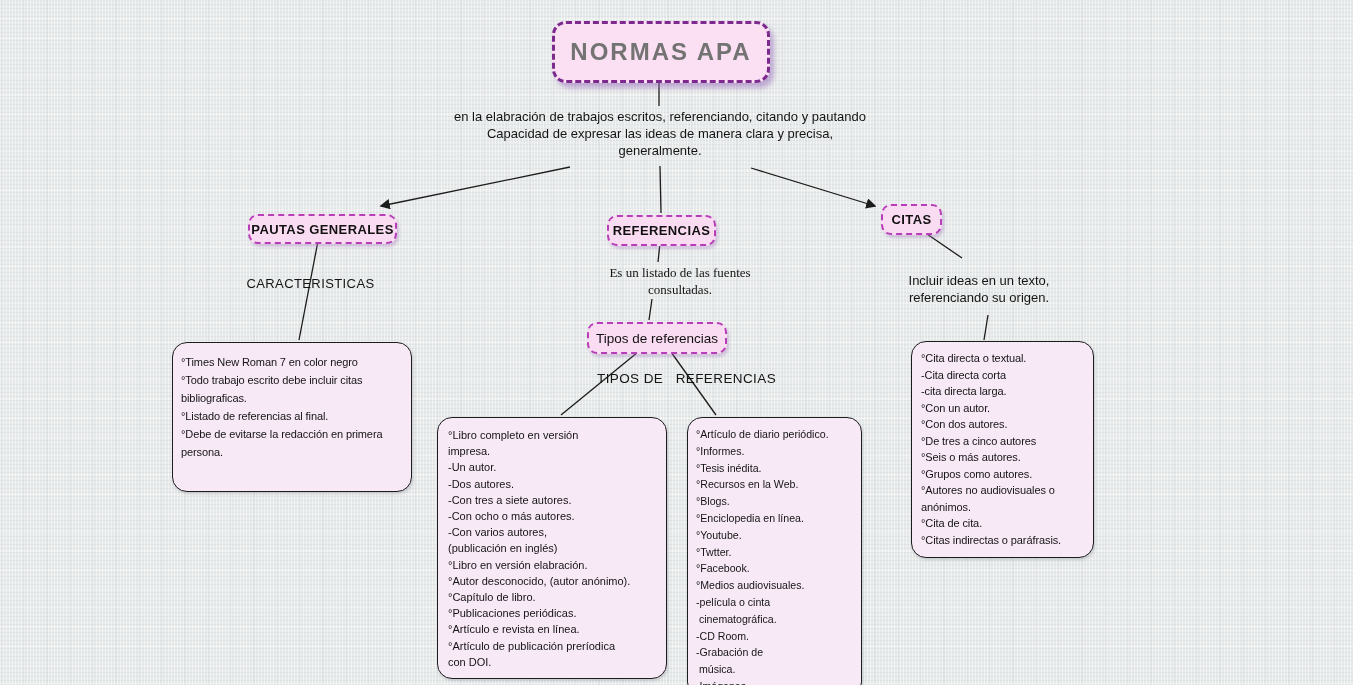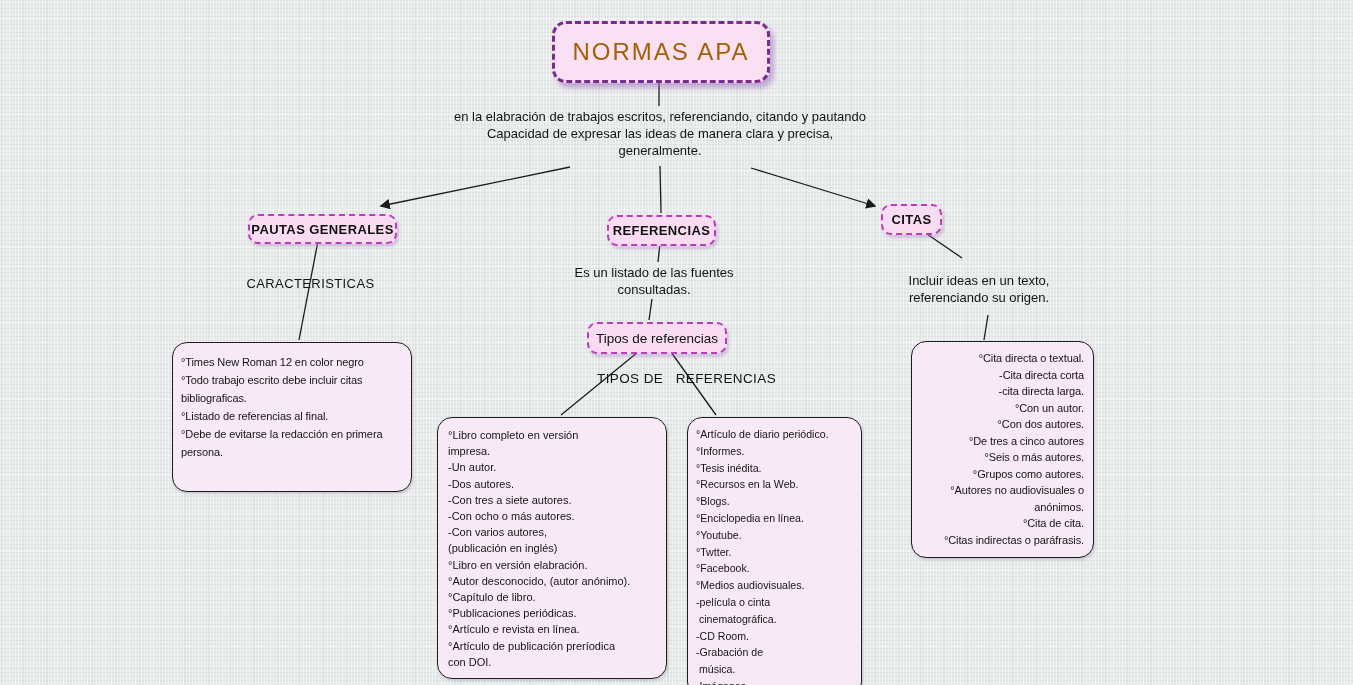--- a/index.html
+++ b/index.html
@@ -17,21 +17,21 @@
   svg.connectors{position:absolute;left:0;top:0;width:1353px;height:685px;pointer-events:none;}
   svg.connectors line{stroke:#1c1c1c;stroke-width:1.3;}
 
   .title-node{
     position:absolute;left:552px;top:21px;width:212px;height:56px;
     background:#fbdff2;border:3px dashed #7c2a8d;border-radius:14px;
     box-shadow:4px 5px 5px rgba(150,105,185,.5);
     display:flex;align-items:center;justify-content:center;
   }
   .title-node span{
-    font-size:24px;font-weight:normal;color:#a16207;letter-spacing:2px;text-align:right;
+    font-size:24px;font-weight:bold;color:#737373;letter-spacing:2px;text-align:right;
   }
 
   .bubble{
     position:absolute;background:#fadcf2;border:2px dashed #b83db8;border-radius:10px;
     box-shadow:2px 3px 3px rgba(160,120,185,.35);
     display:flex;align-items:center;justify-content:center;
     font-size:13px;color:#111;
   }
   .bubble.bold{font-weight:bold;letter-spacing:.4px;}
   .bubble.plain{font-size:13.5px;}
@@ -42,30 +42,30 @@
 
   .detail-box{
     position:absolute;background:#f8e9f7;border:1.6px solid #1d1d1d;border-radius:15px;
     box-shadow:1px 2px 3px rgba(110,110,130,.28);
     box-sizing:border-box;color:#141414;overflow:hidden;
   }
   .detail-box .line{white-space:pre-wrap;}
   .box-pautas{left:172px;top:342px;width:240px;height:150px;padding:10px 8px;font-size:11px;line-height:18px;letter-spacing:-.1px;}
   .box-ref-left{left:437px;top:417px;width:230px;height:262px;padding:9px 10px;font-size:11px;line-height:16.2px;}
   .box-ref-right{left:687px;top:417px;width:175px;height:280px;padding:8px 8px;font-size:10.6px;line-height:16.8px;}
-  .box-citas{left:911px;top:341px;width:183px;height:217px;padding:8px 9px;font-size:11px;line-height:16.5px;letter-spacing:-.1px;text-align:right;}
+  .box-citas{left:911px;top:341px;width:183px;height:217px;padding:8px 9px;font-size:11px;line-height:16.5px;letter-spacing:-.1px;}
 
   .node-pautas{left:248px;top:214px;width:145px;height:26px;}
   .node-referencias{left:607px;top:215px;width:105px;height:27px;}
   .node-citas{left:881px;top:204px;width:57px;height:27px;}
   .node-tipos{left:587px;top:322px;width:136px;height:28px;}
 
   .intro{left:440px;top:108px;width:440px;}
   .lbl-caracteristicas{left:230px;top:275px;width:145px;}
-  .desc-referencias{left:570px;top:264px;width:168px;}
+  .desc-referencias{left:596px;top:264px;width:168px;font-family:Liberation Serif, serif;}
   .desc-citas{left:898px;top:272px;width:162px;}
   .lbl-tipos-heading{left:597px;top:370px;text-align:left;font-size:13.5px;letter-spacing:.4px;}
 </style>
 </head>
 <body>
 
 <div class="canvas">
 
   <svg class="connectors" viewBox="0 0 1353 685">
     <defs>
@@ -114,21 +114,21 @@
       <div class="line">Es un listado de las fuentes</div>
       <div class="line">consultadas.</div>
     </div>
   <div class="freetext desc-citas">
       <div class="line">Incluir ideas en un texto,</div>
       <div class="line">referenciando su origen.</div>
     </div>
   <div class="freetext pre lbl-tipos-heading">TIPOS DE   REFERENCIAS</div>
 
   <div class="detail-box box-pautas">
-      <div class="line">°Times New Roman 12 en color negro</div>
+      <div class="line">°Times New Roman 7 en color negro</div>
       <div class="line">°Todo trabajo escrito debe incluir citas bibliograficas.</div>
       <div class="line">°Listado de referencias al final.</div>
       <div class="line">°Debe de evitarse la redacción en primera persona.</div>
     </div>
   <div class="detail-box box-ref-left">
       <div class="line">°Libro completo en versión</div>
       <div class="line">impresa.</div>
       <div class="line">-Un autor.</div>
       <div class="line">-Dos autores.</div>
       <div class="line">-Con tres a siete autores.</div>

